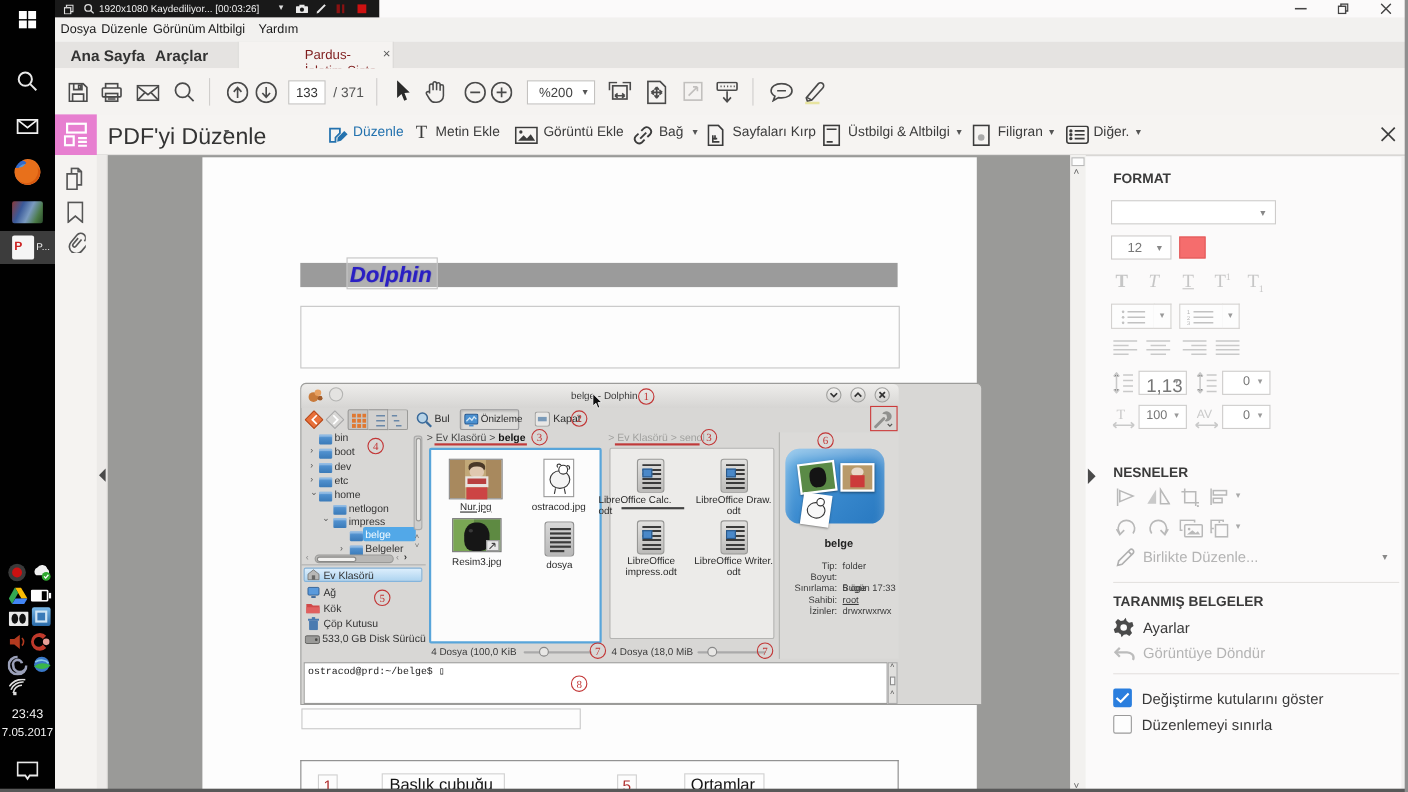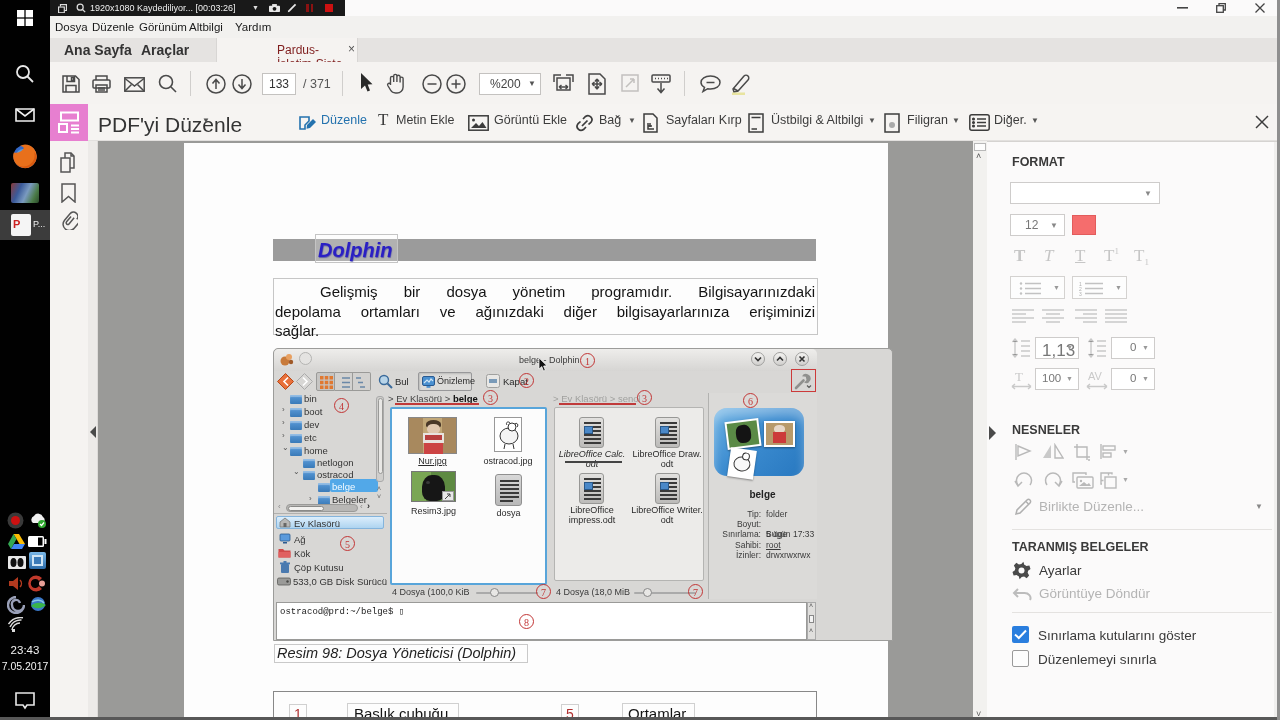--- a/index.html
+++ b/index.html
@@ -367,25 +367,20 @@
 
 <div class="abs" id="docarea" style="left:98px;top:141px;width:875px;height:579px;background:#9a9a98;">
 
   <div class="abs" id="page" style="left:86px;top:2px;width:704px;height:577px;background:#fdfdfd;">
 
     <div class="abs" style="left:89px;top:96px;width:543px;height:22px;background:#9b9b9b;"></div>
     <div class="abs" style="left:131px;top:91px;width:83px;height:29px;border:1px solid #c4c4c4;background:rgba(255,255,255,0.22);"></div>
     <span class="abs" style="left:134px;top:96px;font-size:20px;line-height:22px;font-weight:bold;font-style:italic;color:#2a1fc4;text-shadow:0.5px 0.5px 1px rgba(40,40,160,0.6);">Dolphin</span>
 
     <div class="abs" style="left:89px;top:135px;width:545px;height:57px;border:1px solid #c6c6c6;"></div>
-    <div class="abs" style="left:91px;top:139px;width:540px;font-size:15px;line-height:19.5px;color:#141414;">
-      <div style="text-align:justify;text-align-last:justify;padding-left:45px;">Gelişmiş bir dosya yönetim programıdır. Bilgisayarınızdaki</div>
-      <div style="text-align:justify;text-align-last:justify;">depolama ortamları ve ağınızdaki diğer bilgisayarlarınıza erişiminizi</div>
-      <div>sağlar.</div>
-    </div>
 
     <div class="abs" id="shot" style="left:89px;top:205px;width:620px;height:293px;background:#d8d7d5;border:1px solid #9c9c9a;border-radius:5px 5px 0 0;font-size:9.5px;color:#2a2a2a;">
 
       <div class="abs" style="left:0;top:0;width:543px;height:22px;background:linear-gradient(#eeedeb,#d6d5d3);border-radius:5px 5px 0 0;"></div>
       <svg class="abs" style="left:5px;top:3px;" width="16" height="15" viewBox="0 0 16 15">
         <circle cx="6" cy="9" r="4.5" fill="#c87a3a"></circle>
           <circle cx="10" cy="5" r="3" fill="#e8a060"></circle>
           <circle cx="12" cy="10" r="2.2" fill="#a05a28"></circle>
       </svg>
       <div class="abs" style="left:25px;top:3px;width:13px;height:13px;border-radius:50%;background:#e4e3e1;border:1px solid #b4b4b2;"></div>
@@ -487,21 +482,21 @@
           <span class="abs" style="left:28px;top:13px;">boot</span>
         <div class="fold" style="left:14px;top:26px;"></div>
           <span class="abs" style="left:28px;top:26px;">dev</span>
         <div class="fold" style="left:14px;top:39px;"></div>
           <span class="abs" style="left:28px;top:39px;">etc</span>
         <div class="fold" style="left:14px;top:52px;"></div>
           <span class="abs" style="left:28px;top:52px;">home</span>
         <div class="fold" style="left:27px;top:64px;"></div>
           <span class="abs" style="left:41px;top:64px;">netlogon</span>
         <div class="fold" style="left:27px;top:76px;"></div>
-          <span class="abs" style="left:41px;top:76px;">ostracod</span>
+          <span class="abs" style="left:41px;top:76px;">impress</span>
         <div class="abs" style="left:54px;top:86px;width:48px;height:13px;background:#52a8e8;border-radius:2px;"></div>
         <div class="fold" style="left:42px;top:88px;"></div>
           <span class="abs" style="left:56px;top:88px;color:#f4fbff;">belge</span>
         <div class="fold" style="left:42px;top:101px;"></div>
           <span class="abs" style="left:56px;top:101px;">Belgeler</span>
       </div>
       <div class="rc" style="left:60px;top:49px;">4</div>
 
       <div class="abs" style="left:102px;top:47px;width:8px;height:86px;background:#cfcecc;border:1px solid #aaa;border-radius:3px;">
         <div class="abs" style="left:0.5px;top:1px;width:5px;height:76px;background:#e8e7e5;border:1px solid #9a9a98;border-radius:3px;"></div>
@@ -586,21 +581,21 @@
       </div>
       <span class="abs" style="left:221px;top:159px;width:27px;text-align:center;font-size:9px;">dosya</span>
 
       <span class="abs" style="left:118px;top:238px;font-size:9px;color:#3a3a3a;">4 Dosya (100,0 KiB</span>
       <div class="abs" style="left:202px;top:243px;width:62px;height:2px;background:#aaa;border-radius:1px;"></div>
       <div class="abs" style="left:216px;top:239px;width:9px;height:9px;background:#e8e7e5;border:1px solid #888;border-radius:50%;"></div>
       <div class="rc" style="left:262px;top:235px;">7</div>
 
       <div class="abs" style="left:280px;top:58px;width:150px;height:174px;background:#ecebe9;border:1px solid #b4b4b2;border-radius:2px;"></div>
       <div class="odt" style="left:305px;top:68px;"></div>
-      <span class="abs" style="left:270px;top:100px;width:96px;text-align:center;font-size:9px;font-style:italic;">LibreOffice Calc.<br>odt</span>
+      <span class="abs" style="left:270px;top:100px;width:96px;font-size:9px;">LibreOffice Calc.<br>odt</span>
       <div class="abs" style="left:291px;top:112px;width:57px;height:1.5px;background:#444;"></div>
       <div class="odt" style="left:381px;top:68px;"></div>
       <span class="abs" style="left:345px;top:100px;width:96px;text-align:center;font-size:9px;">LibreOffice Draw.<br>odt</span>
       <div class="odt" style="left:305px;top:124px;"></div>
       <span class="abs" style="left:270px;top:156px;width:96px;text-align:center;font-size:9px;">LibreOffice<br>impress.odt</span>
       <div class="odt" style="left:381px;top:124px;"></div>
       <span class="abs" style="left:345px;top:156px;width:96px;text-align:center;font-size:9px;">LibreOffice Writer.<br>odt</span>
 
       <span class="abs" style="left:282px;top:238px;font-size:9px;color:#3a3a3a;">4 Dosya (18,0 MiB</span>
       <div class="abs" style="left:360px;top:243px;width:62px;height:2px;background:#aaa;border-radius:1px;"></div>
@@ -645,21 +640,20 @@
       <span class="abs" style="left:6px;top:257px;font-family:'Liberation Mono',monospace;font-size:9px;color:#1a1a1a;">ostracod@prd:~/belge$ ▯</span>
       <div class="rc" style="left:245px;top:265px;">8</div>
       <div class="abs" style="left:533px;top:253px;width:9px;height:38px;background:#e0dfdd;border:1px solid #aaa;">
         <span class="abs" style="left:1px;top:-1px;font-size:7px;color:#555;">˄</span>
         <div class="abs" style="left:1px;top:12px;width:5px;height:8px;background:#f4f4f4;border:1px solid #888;"></div>
         <span class="abs" style="left:1px;top:24px;font-size:7px;color:#555;">˄</span>
       </div>
     </div>
 
     <div class="abs" style="left:90px;top:501px;width:254px;height:19px;border:1px solid #c9c9c9;"></div>
-    <span class="abs" style="left:93px;top:502px;font-size:14.5px;font-style:italic;color:#222;">Resim 98: Dosya Yöneticisi (Dolphin)</span>
 
     <div class="abs" style="left:89px;top:548px;width:544px;height:29px;border:1px solid #888;border-bottom:none;background:#fdfdfd;"></div>
     <div class="abs" style="left:105px;top:561px;width:18px;height:18px;border:1px solid #d0d0d0;"></div>
     <span class="abs" style="left:110px;top:563px;font-size:14px;color:#b03030;">1</span>
     <div class="abs" style="left:163px;top:560px;width:112px;height:19px;border:1px solid #d0d0d0;"></div>
     <span class="abs" style="left:170px;top:562px;font-size:15px;color:#141414;">Başlık çubuğu</span>
     <div class="abs" style="left:377px;top:561px;width:18px;height:18px;border:1px solid #d0d0d0;"></div>
     <span class="abs" style="left:382px;top:563px;font-size:14px;color:#b03030;">5</span>
     <div class="abs" style="left:438px;top:560px;width:73px;height:19px;border:1px solid #d0d0d0;"></div>
     <span class="abs" style="left:444px;top:562px;font-size:15px;color:#141414;">Ortamlar</span>
@@ -825,21 +819,21 @@
     <path d="M2 6 L12 6 A6 5 0 0 1 18 13" fill="none"></path>
   </svg>
   <span class="abs" style="left:52px;top:444px;font-size:13.5px;color:#b4b4b4;">Görüntüye Döndür</span>
   <div class="abs" style="left:25px;top:470px;width:260px;height:1px;background:#e4e2e0;"></div>
 
   <div class="abs" style="left:25px;top:484px;width:17px;height:17px;background:#2a7ede;border-radius:2px;">
     <svg class="abs" style="left:2px;top:3px;" width="13" height="11" viewBox="0 0 13 11" fill="none" stroke="#fff" stroke-width="2">
       <path d="M1 5.5 L4.8 9 L12 1.5"></path>
     </svg>
   </div>
-  <span class="abs" style="left:51px;top:486px;font-size:13.5px;color:#3a3a3a;">Sınırlama kutularını göster</span>
+  <span class="abs" style="left:51px;top:486px;font-size:13.5px;color:#3a3a3a;">Değiştirme kutularını göster</span>
   <div class="abs" style="left:25px;top:508px;width:17px;height:17px;background:#fdfdfd;border:1px solid #9a9a9a;border-radius:2px;"></div>
   <span class="abs" style="left:51px;top:510px;font-size:13.5px;color:#3a3a3a;">Düzenlemeyi sınırla</span>
 
   <div class="abs" style="left:287px;top:0;width:6px;height:579px;background:#f0efee;"></div>
 </div>
 
 <div class="abs" style="left:0;top:717px;width:1280px;height:3px;background:#585858;"></div>
 <div class="abs" style="left:1277px;top:0;width:3px;height:720px;background:#8f8f8f;"></div>
 
 </body></html>

